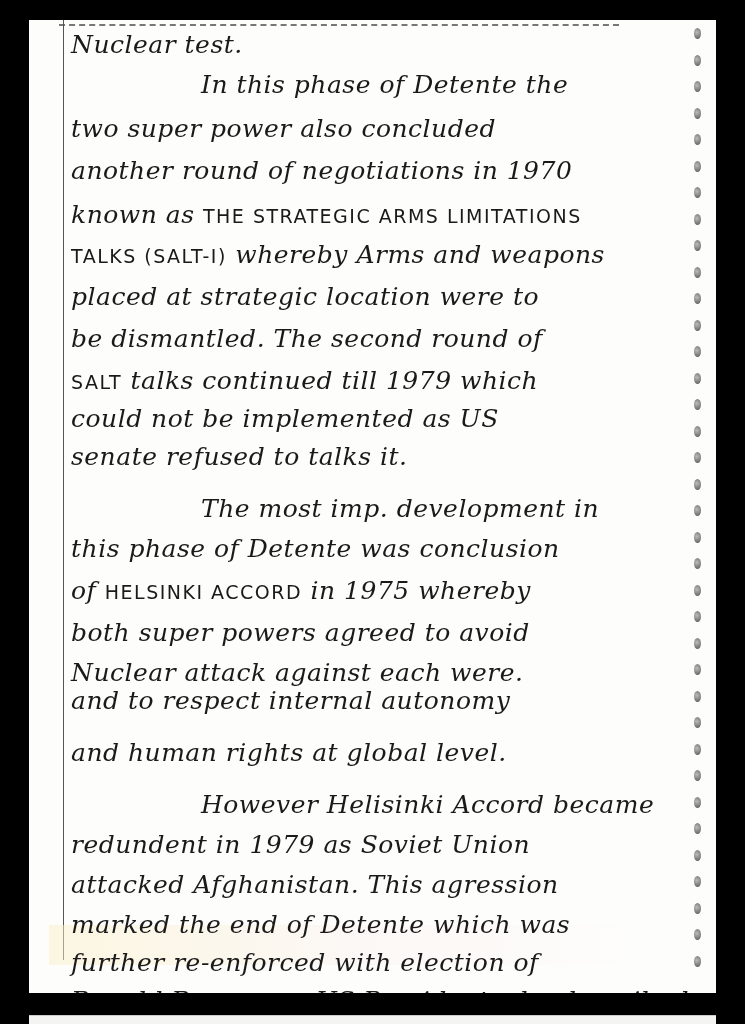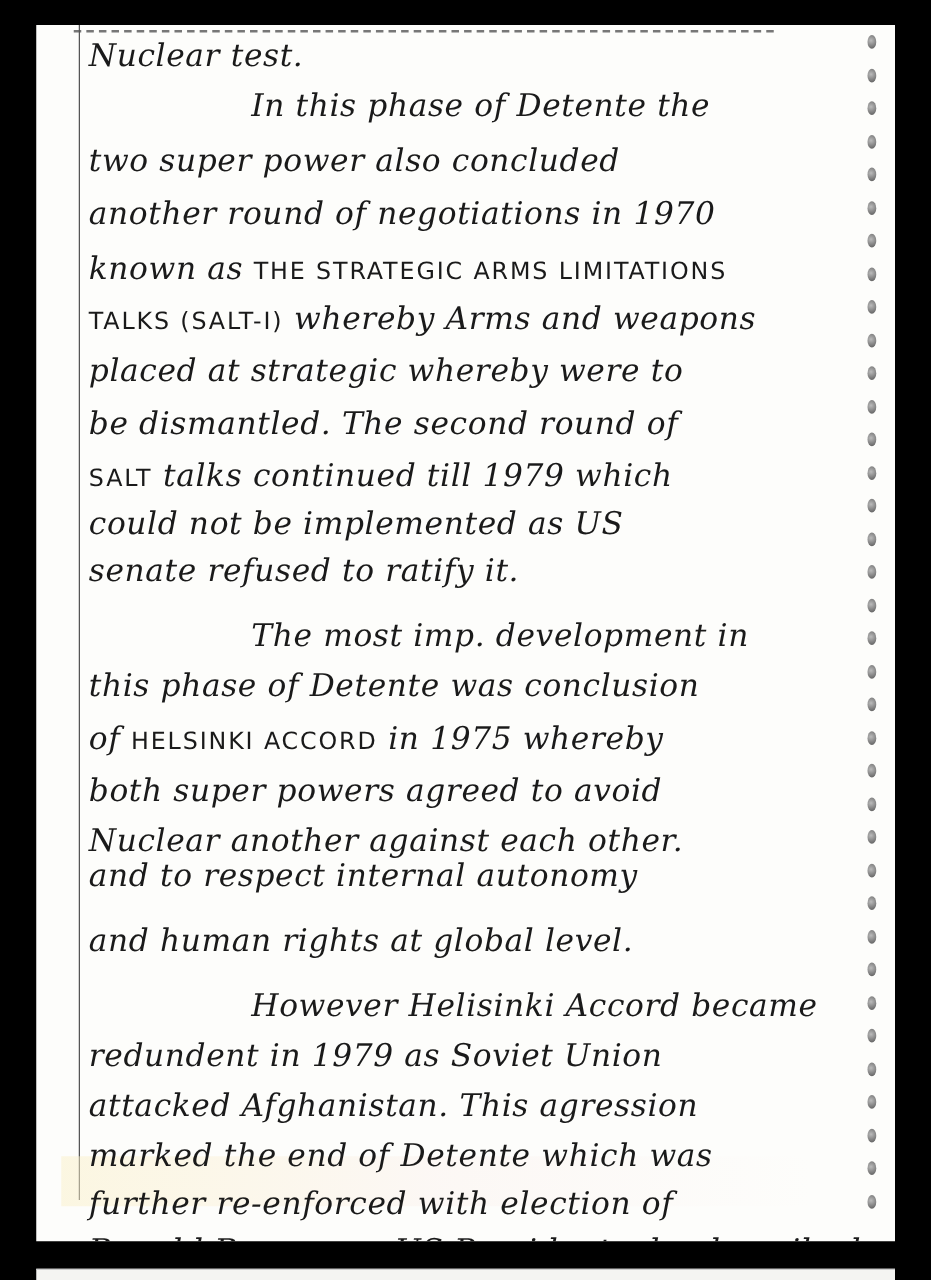--- a/index.html
+++ b/index.html
@@ -163,51 +163,51 @@
       </div>
       <div class="line" style="top:170px">
         <span>known as</span>
         <span class="caps">THE STRATEGIC ARMS LIMITATIONS</span>
       </div>
       <div class="line" style="top:210px">
         <span class="caps">TALKS (SALT-I)</span>
         <span>whereby Arms and weapons</span>
       </div>
       <div class="line" style="top:252px">
-        <span>placed at strategic whereby were to</span>
+        <span>placed at strategic location were to</span>
       </div>
       <div class="line" style="top:294px">
         <span>be dismantled. The second round of</span>
       </div>
       <div class="line" style="top:336px">
         <span class="caps">SALT</span>
         <span>talks continued till 1979 which</span>
       </div>
       <div class="line" style="top:374px">
         <span>could not be implemented as US</span>
       </div>
       <div class="line" style="top:412px">
-        <span>senate refused to ratify it.</span>
+        <span>senate refused to talks it.</span>
       </div>
       <div class="line indent" style="top:464px">
         <span>The most imp. development in</span>
       </div>
       <div class="line" style="top:504px">
         <span>this phase of Detente was conclusion</span>
       </div>
       <div class="line" style="top:546px">
         <span>of</span>
         <span class="caps">HELSINKI ACCORD</span>
         <span>in 1975 whereby</span>
       </div>
       <div class="line" style="top:588px">
         <span>both super powers agreed to avoid</span>
       </div>
       <div class="line" style="top:628px">
-        <span>Nuclear another against each other.</span>
+        <span>Nuclear attack against each were.</span>
       </div>
       <div class="line" style="top:656px">
         <span>and to respect internal autonomy</span>
       </div>
       <div class="line" style="top:708px">
         <span>and human rights at global level.</span>
       </div>
       <div class="line indent" style="top:760px">
         <span>However Helisinki Accord became</span>
       </div>

